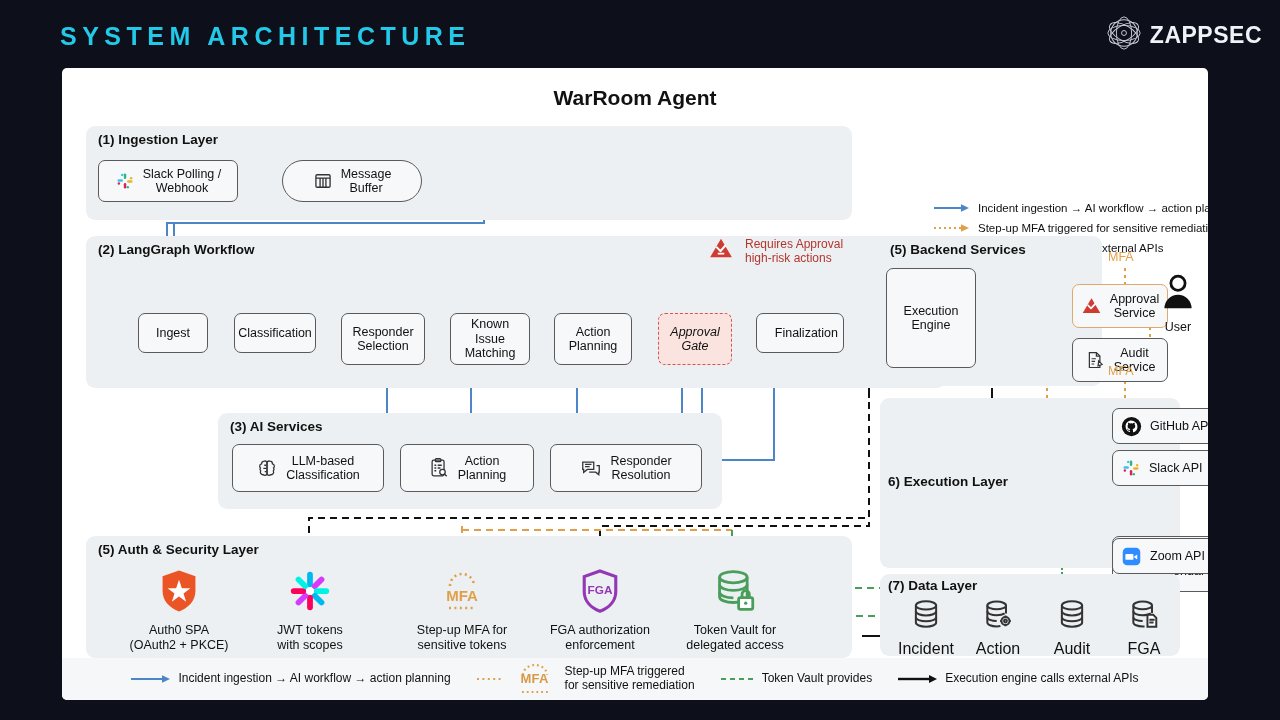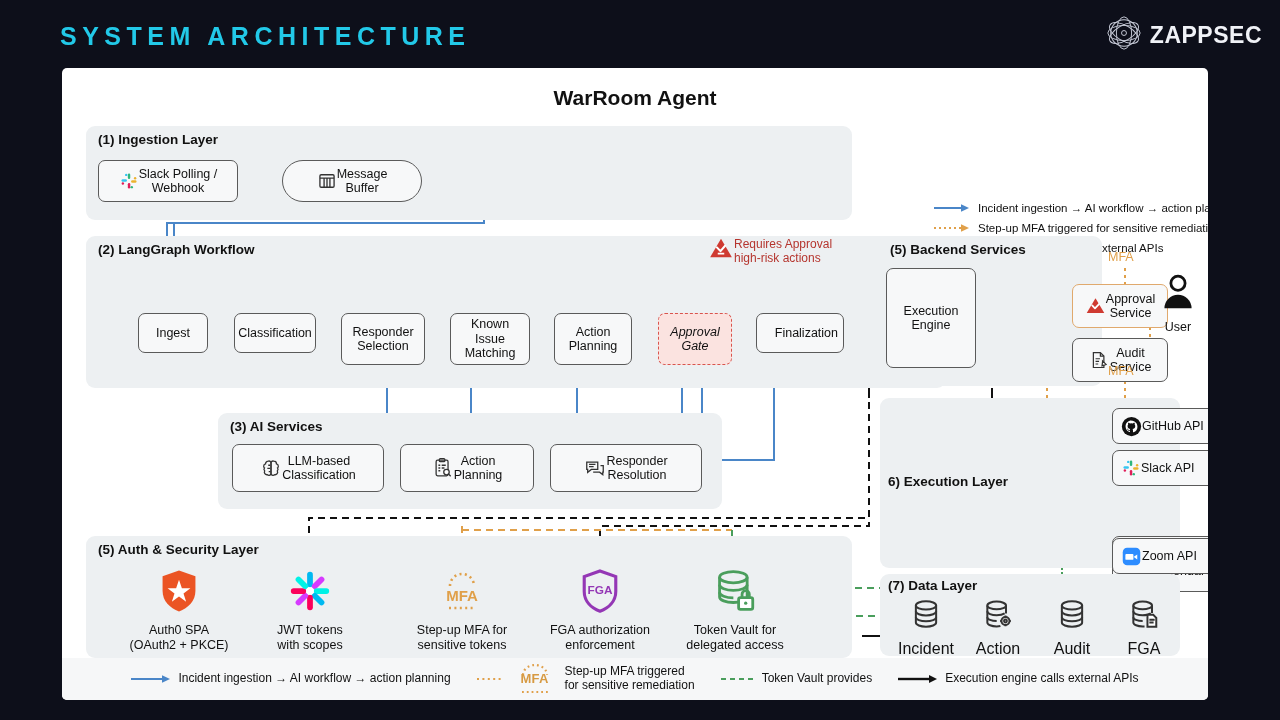--- a/index.html
+++ b/index.html
@@ -51,21 +51,21 @@
     white-space: nowrap;
   }
 
   
   .node {
     position: absolute;
     background: #f7f8f9;
     border: 1.4px solid #5a5a5a;
     border-radius: 7px;
     display: flex; align-items: center; justify-content: center;
-    gap: 0;
+    gap: 8px;
     font-size: 12.5px; color: #111; line-height: 1.15;
     text-align: center;
     padding: 2px 5px;
   }
   .node.approval {
     background: #fbe3e0; border: 1.6px dashed #d9544d;
     font-style: italic; font-weight: 500;
   }
   .node.approval-svc { background: #f7f8f9; border: 1.5px solid #e0a96d; }
   .node .nlabel { white-space: pre-line; }
@@ -95,21 +95,21 @@
     gap: 26px;
   }
   .legend-bottom .leg-txt { font-size: 12px; line-height: 1.15; }
   .leg-b { display: flex; align-items: center; gap: 7px; }
 
   
   .sw { flex: 0 0 auto; }
 
   
   .callout {
-    position: absolute; display: flex; align-items: center; gap: 0;
+    position: absolute; display: flex; align-items: center; gap: 11px;
   }
   .callout .ctxt {
     font-size: 12px; color: #b5352e; line-height: 1.2; white-space: pre-line;
     font-weight: 500;
   }
 
   
   .user-blk {
     position: absolute; display:flex; flex-direction: column;
     align-items:center; gap: 2px;

